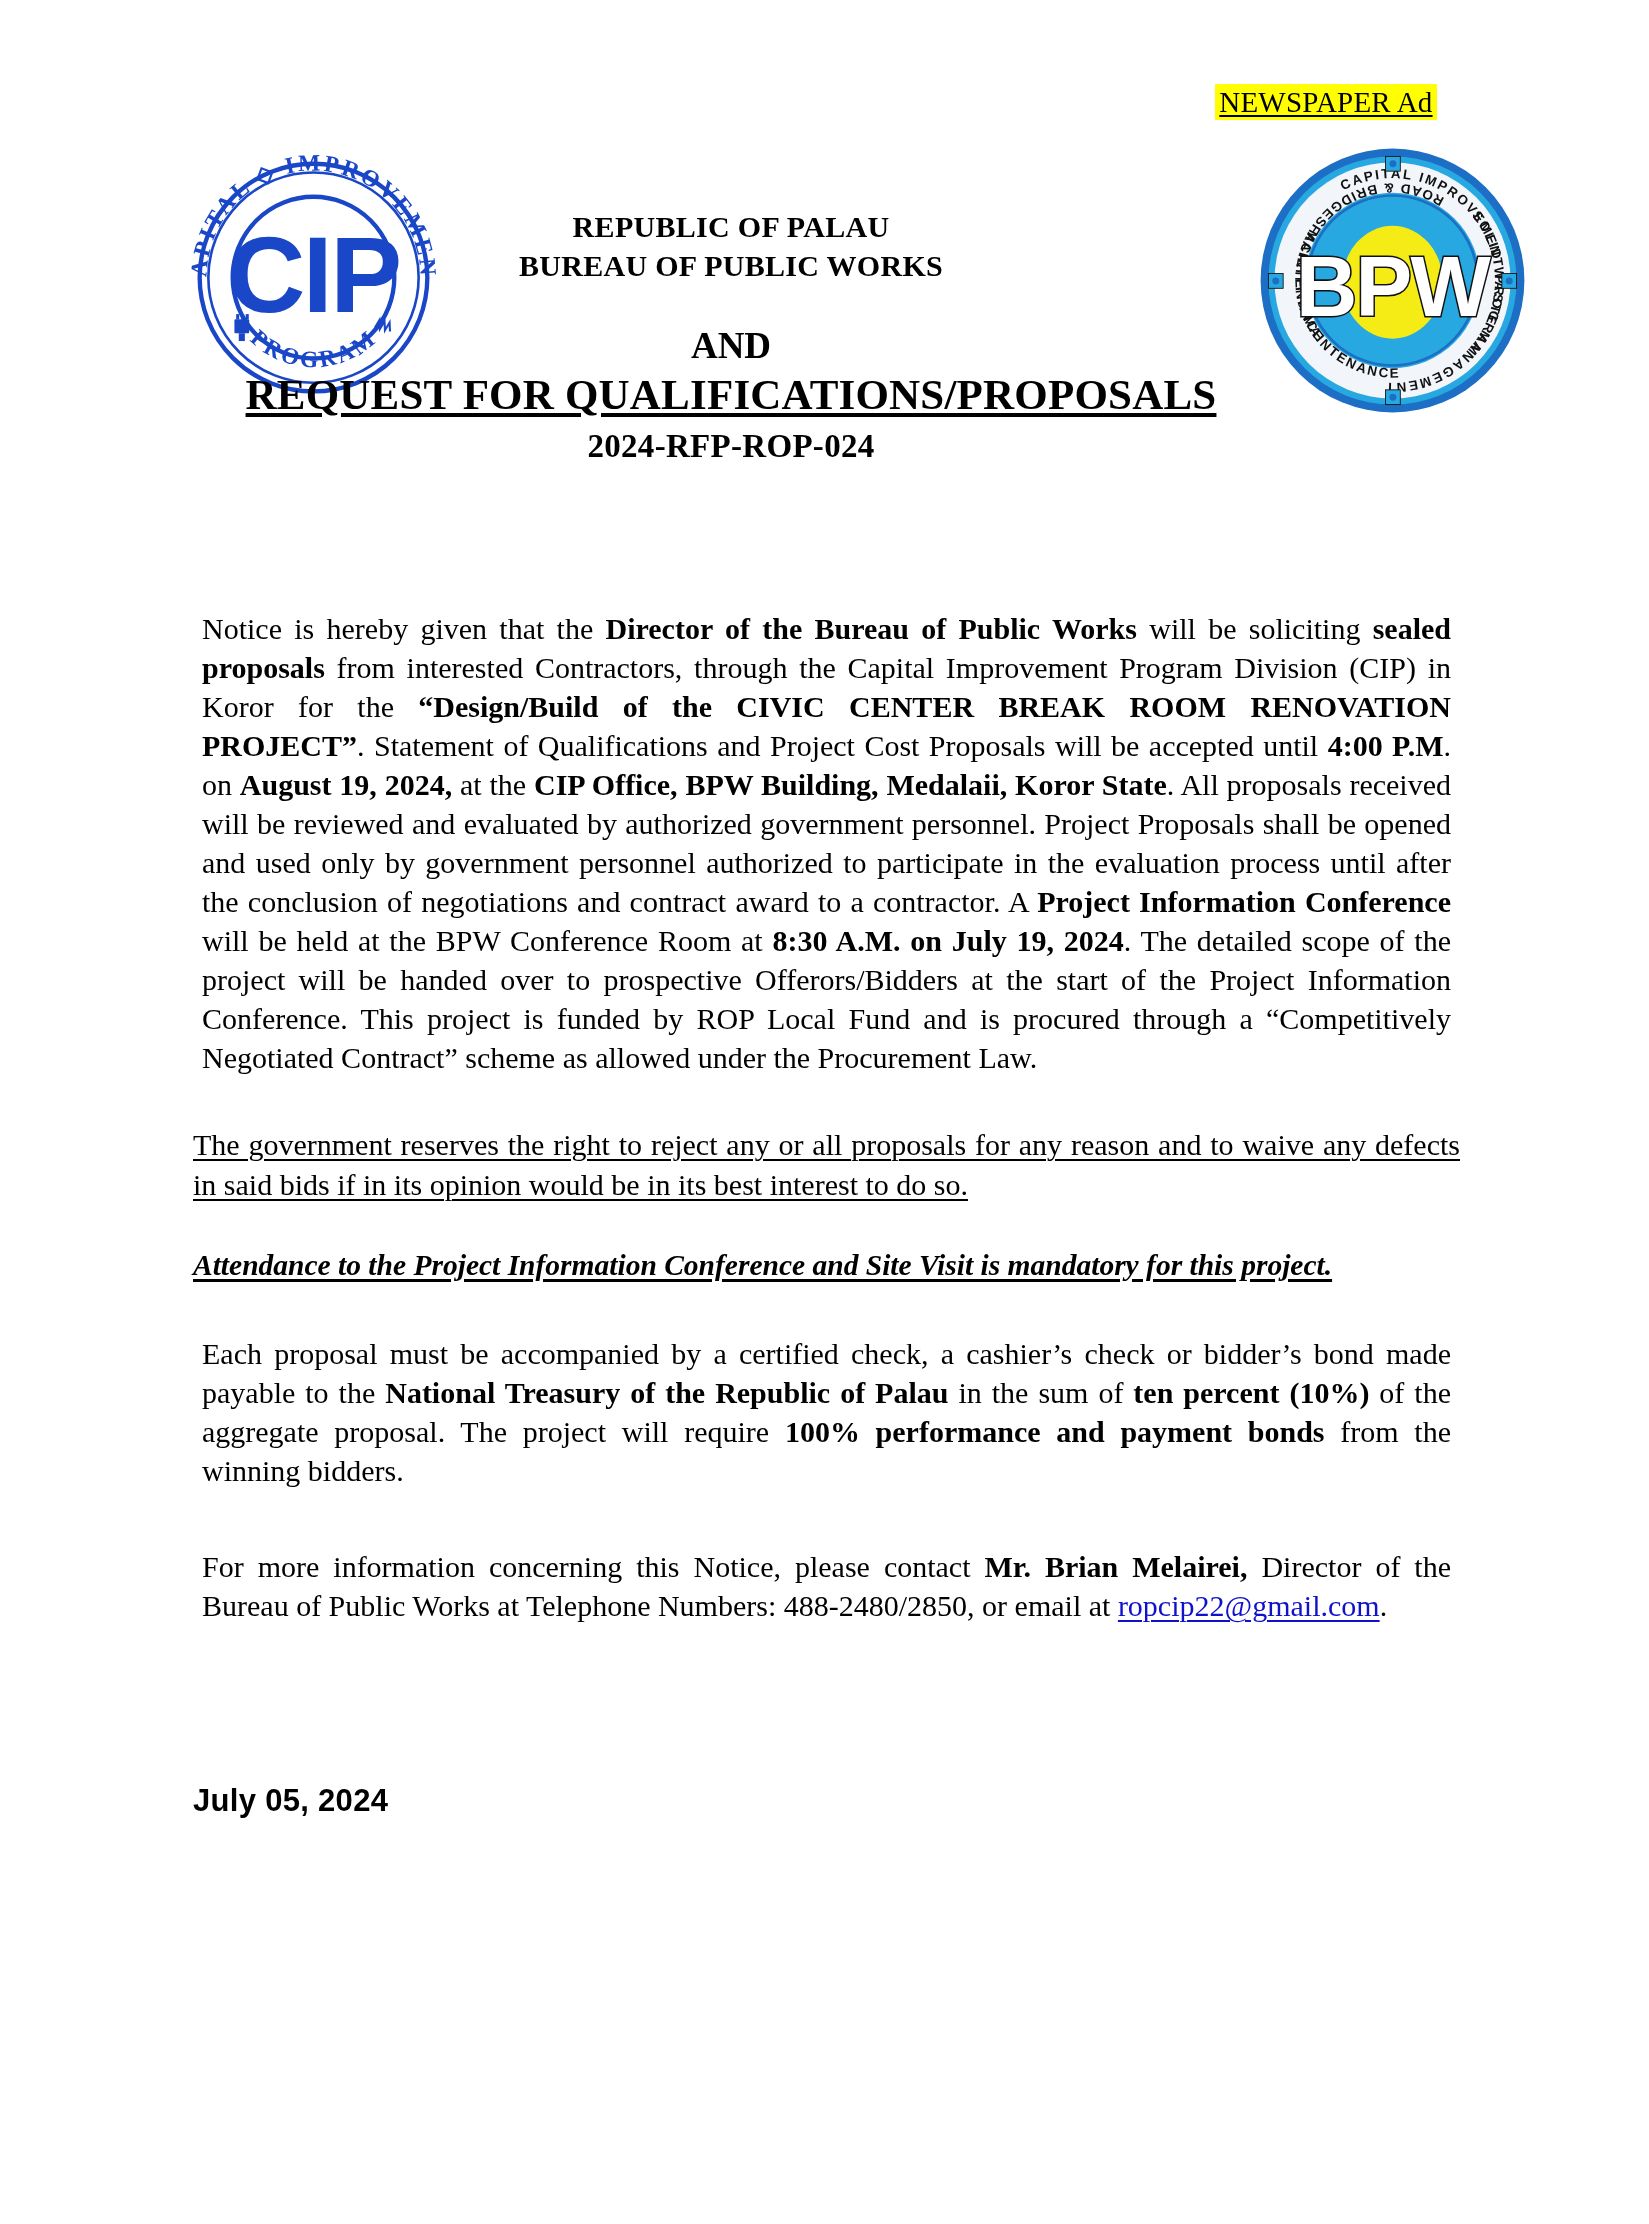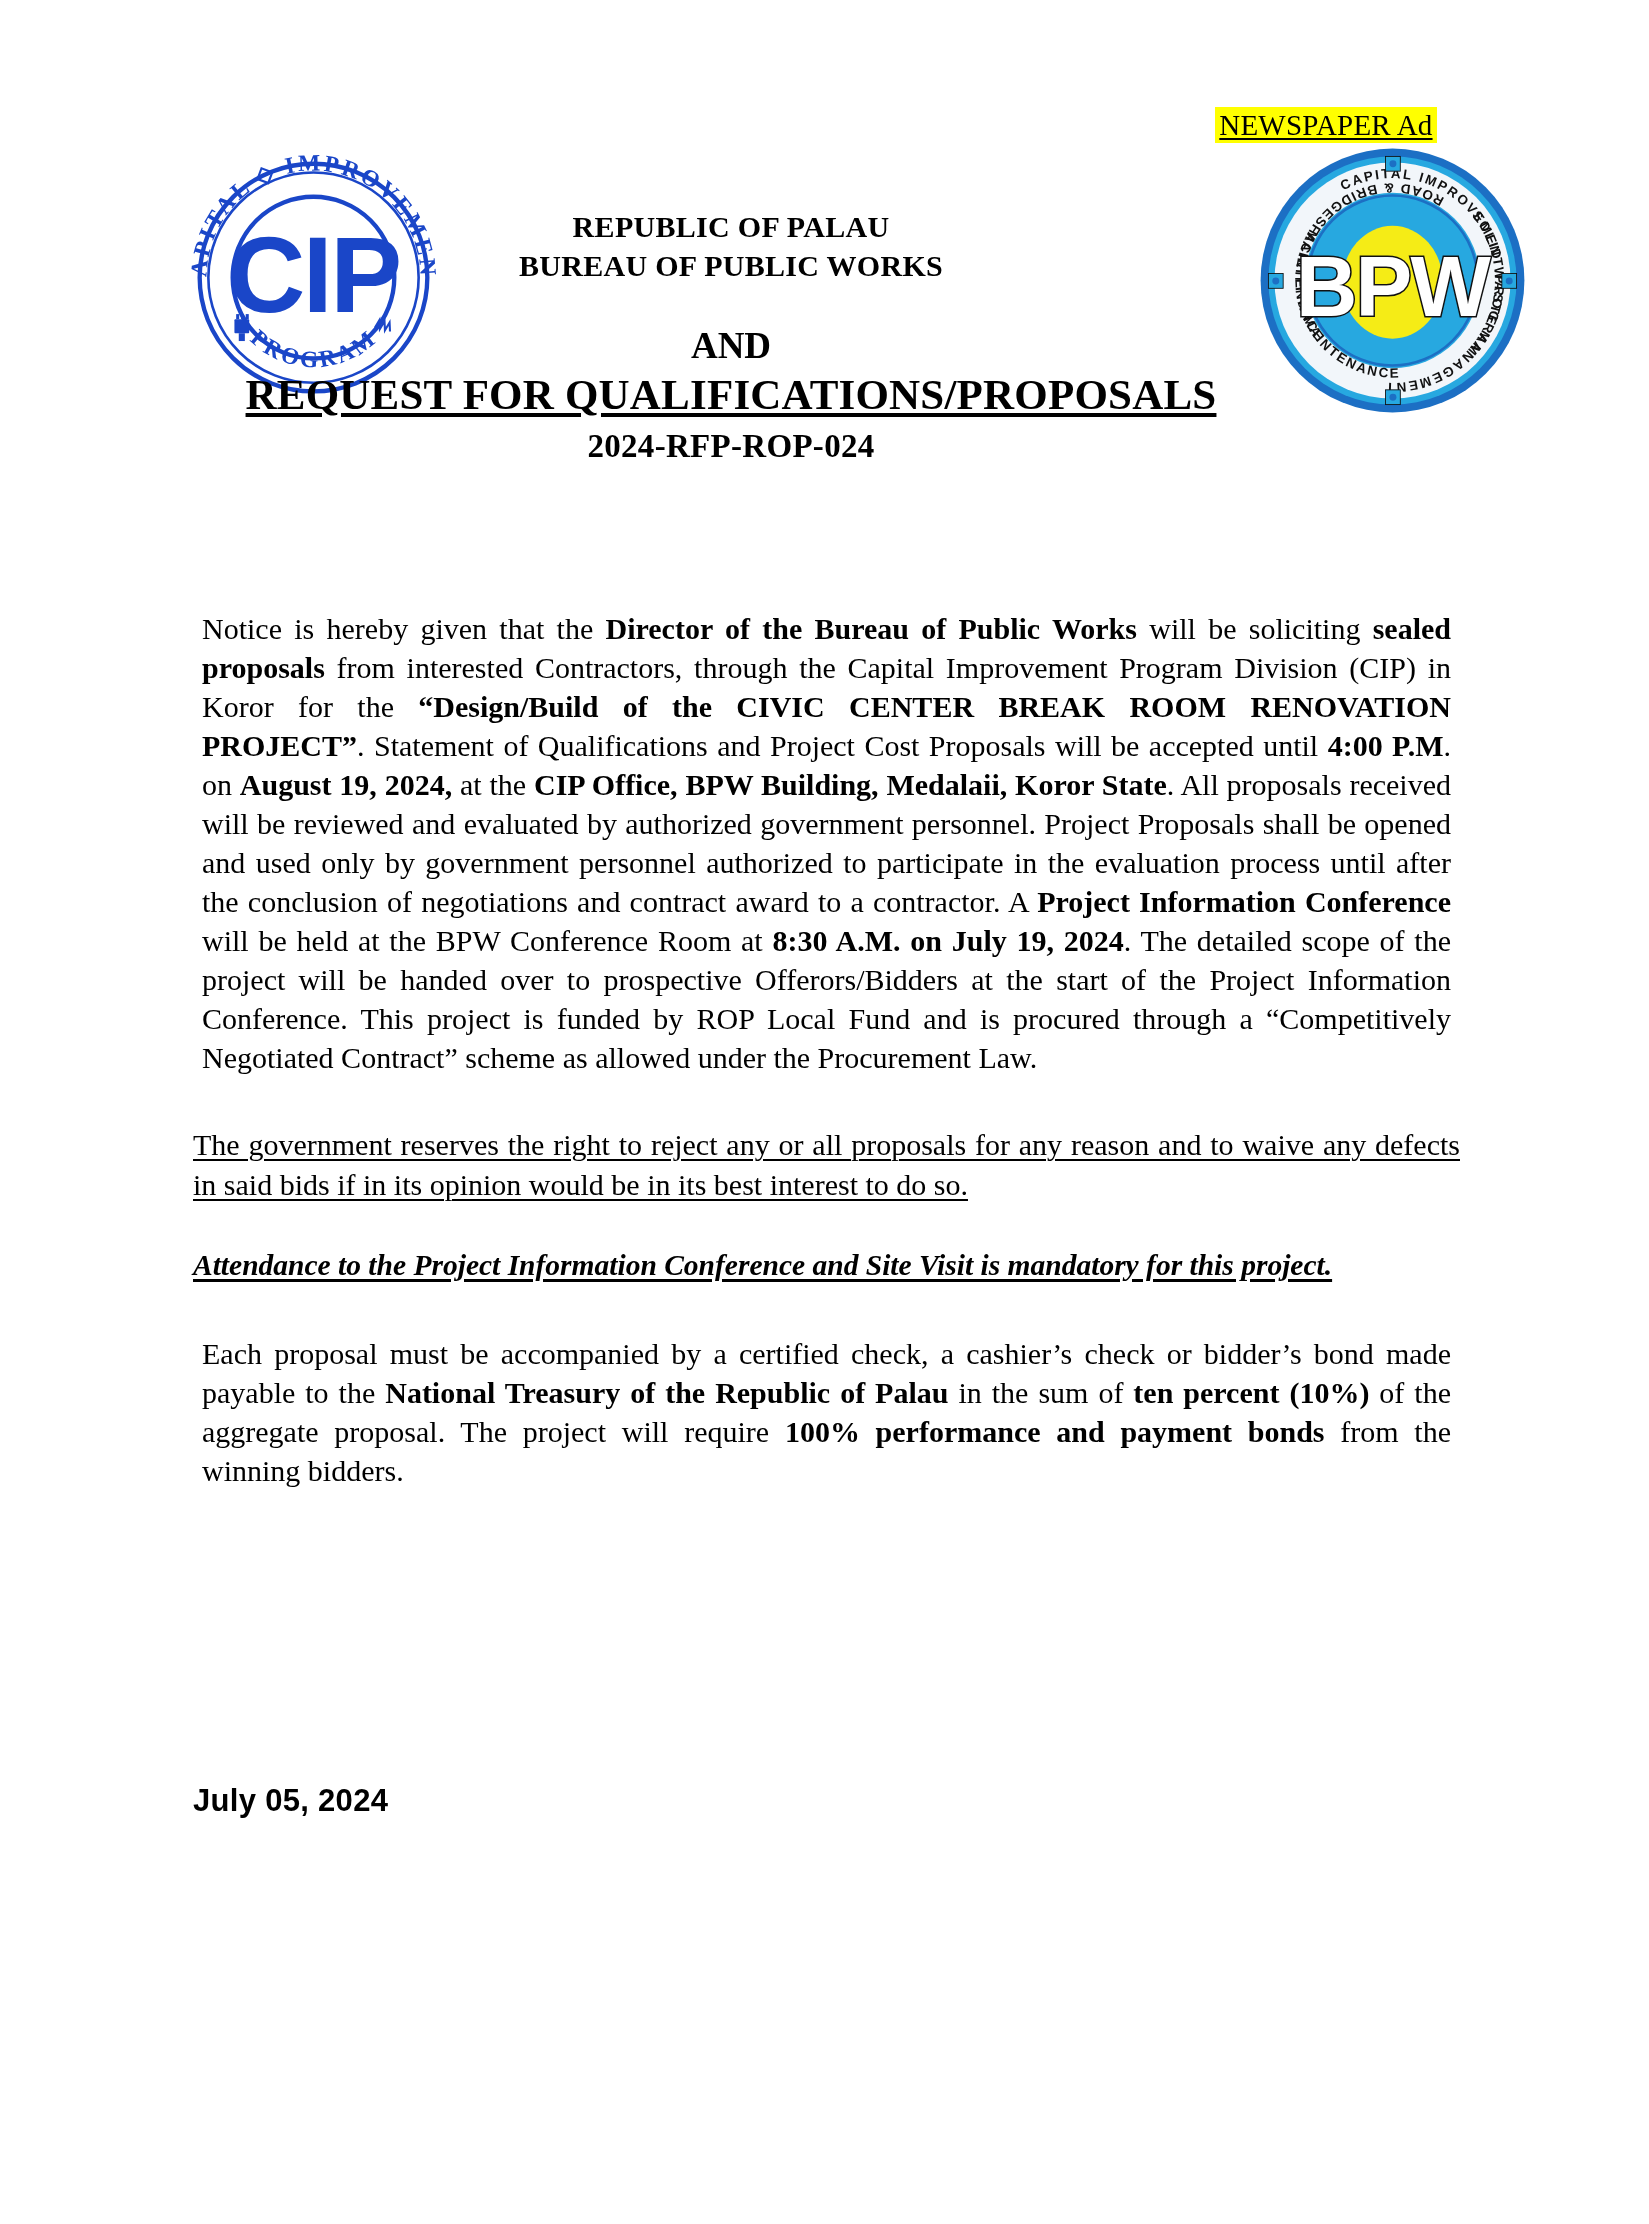--- a/index.html
+++ b/index.html
@@ -12,21 +12,21 @@
     height: 2225px;
     position: relative;
     font-family: "Liberation Serif", "DejaVu Serif", serif;
     color: #000000;
     overflow: hidden;
   }
 
   
   .newspaper-tag {
     position: absolute;
-    top: 107px;
+    top: 84px;
     left: 1215px;
     background: #ffff00;
     color: #000000;
     font-family: "Liberation Serif", serif;
     font-size: 29px;
     font-weight: normal;
     letter-spacing: 0.2px;
     padding: 1.7px 4.3px 0.9px 4.3px;
     text-decoration: underline;
     text-underline-offset: 2.6px;
@@ -260,17 +260,18 @@
   <div class="spacer-md"></div>
 
   <p class="mandatory-line">Attendance to the Project Information Conference and Site Visit is mandatory for this project.</p>
 
   <div class="spacer-md"></div>
 
   <p class="para"><span>Each proposal must be accompanied by a certified check, a cashier’s check or bidder’s bond made payable to the </span><b>National Treasury of the Republic of Palau</b><span> in the sum of </span><b>ten percent (10%)</b><span> of the aggregate proposal. The project will require </span><b>100% performance and payment bonds</b><span> from the winning bidders.</span></p>
 
   <div class="spacer-sm"></div>
 
+  <p class="para"><span>For more information concerning this Notice, please contact </span><b>Mr. Brian Melairei,</b><span> Director of the Bureau of Public Works at Telephone Numbers: 488-2480/2850, or email at </span><a class="email-link" href="#">ropcip22@gmail.com</a><span>.</span></p>
 
 </div>
 
 <div class="doc-date">July 05, 2024</div>
 
 
 </body></html>

